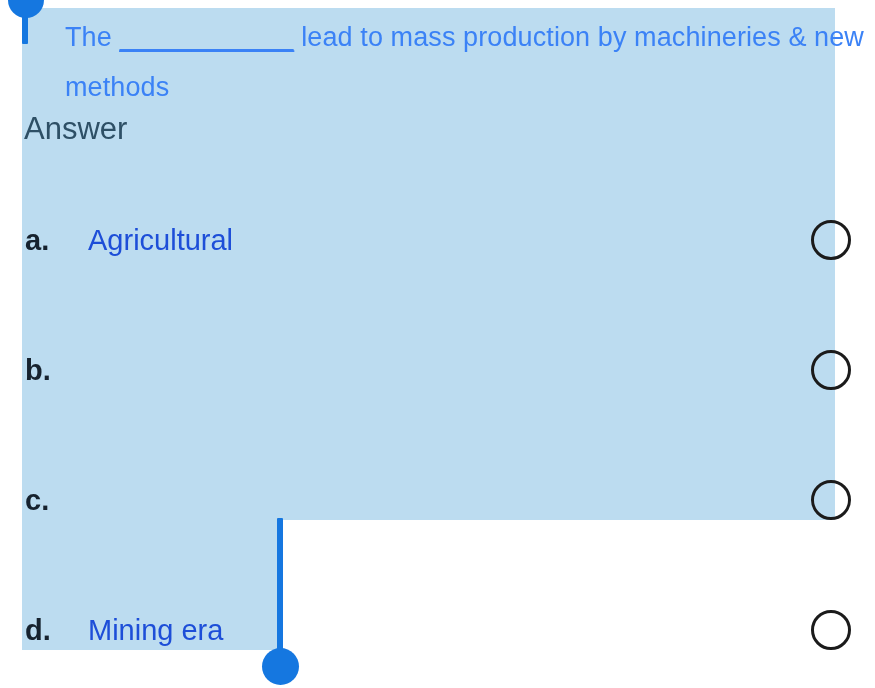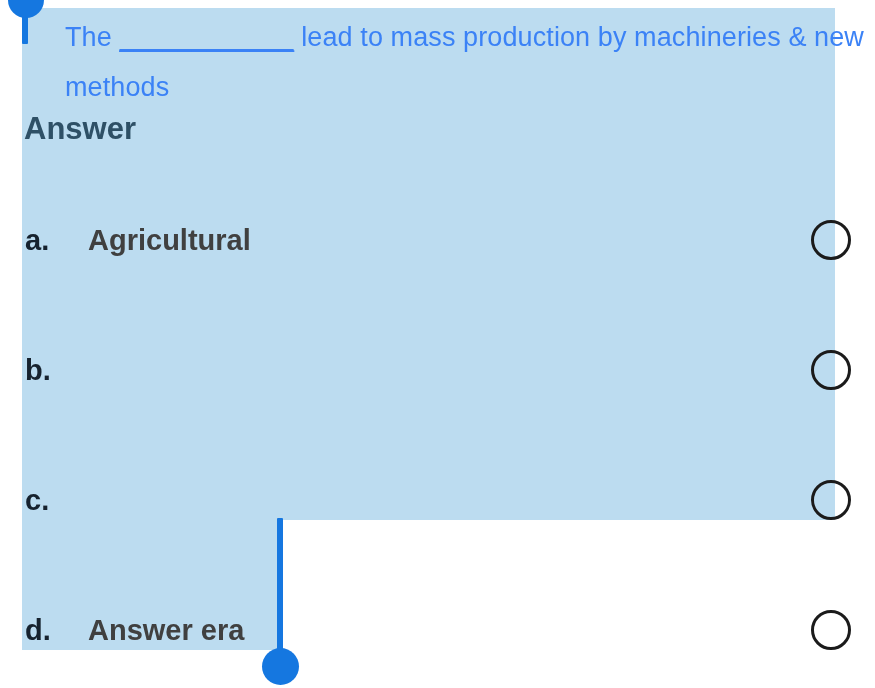--- a/index.html
+++ b/index.html
@@ -48,21 +48,20 @@
     text-underline-offset: 3px;
     letter-spacing: -0.5px;
   }
   .answer-label {
     position: absolute;
     left: 24px;
     top: 110px;
     font-size: 31px;
     line-height: 38px;
     color: #2e5066;
-    font-weight: bold;
   }
 
   
   .option-row {
     position: absolute;
     left: 0;
     width: 875px;
     height: 46px;
     display: flex;
     align-items: center;
@@ -71,22 +70,22 @@
     position: absolute;
     left: 25px;
     font-size: 29px;
     font-weight: bold;
     color: #16222e;
   }
   .opt-text {
     position: absolute;
     left: 88px;
     font-size: 29px;
-    font-weight: bold;
-    color: #404040;
+    font-weight: normal;
+    color: #1d4ed8;
     white-space: nowrap;
   }
   .radio {
     position: absolute;
     left: 811px;
     width: 40px;
     height: 40px;
     border: 3px solid #1b1b1b;
     border-radius: 50%;
     box-sizing: border-box;
@@ -140,21 +139,21 @@
     <span class="radio"></span>
   </div>
 
   <div class="option-row row-c">
     <span class="opt-letter">c.</span>
     <span class="radio"></span>
   </div>
 
   <div class="option-row row-d">
     <span class="opt-letter">d.</span>
-    <span class="opt-text">Answer era</span>
+    <span class="opt-text">Mining era</span>
     <span class="radio"></span>
   </div>
 
   <div class="handle-bar  handle-start-bar"></div>
   <div class="handle-knob handle-start-knob"></div>
   <div class="handle-bar  handle-end-bar"></div>
   <div class="handle-knob handle-end-knob"></div>
 
 </div>
 

